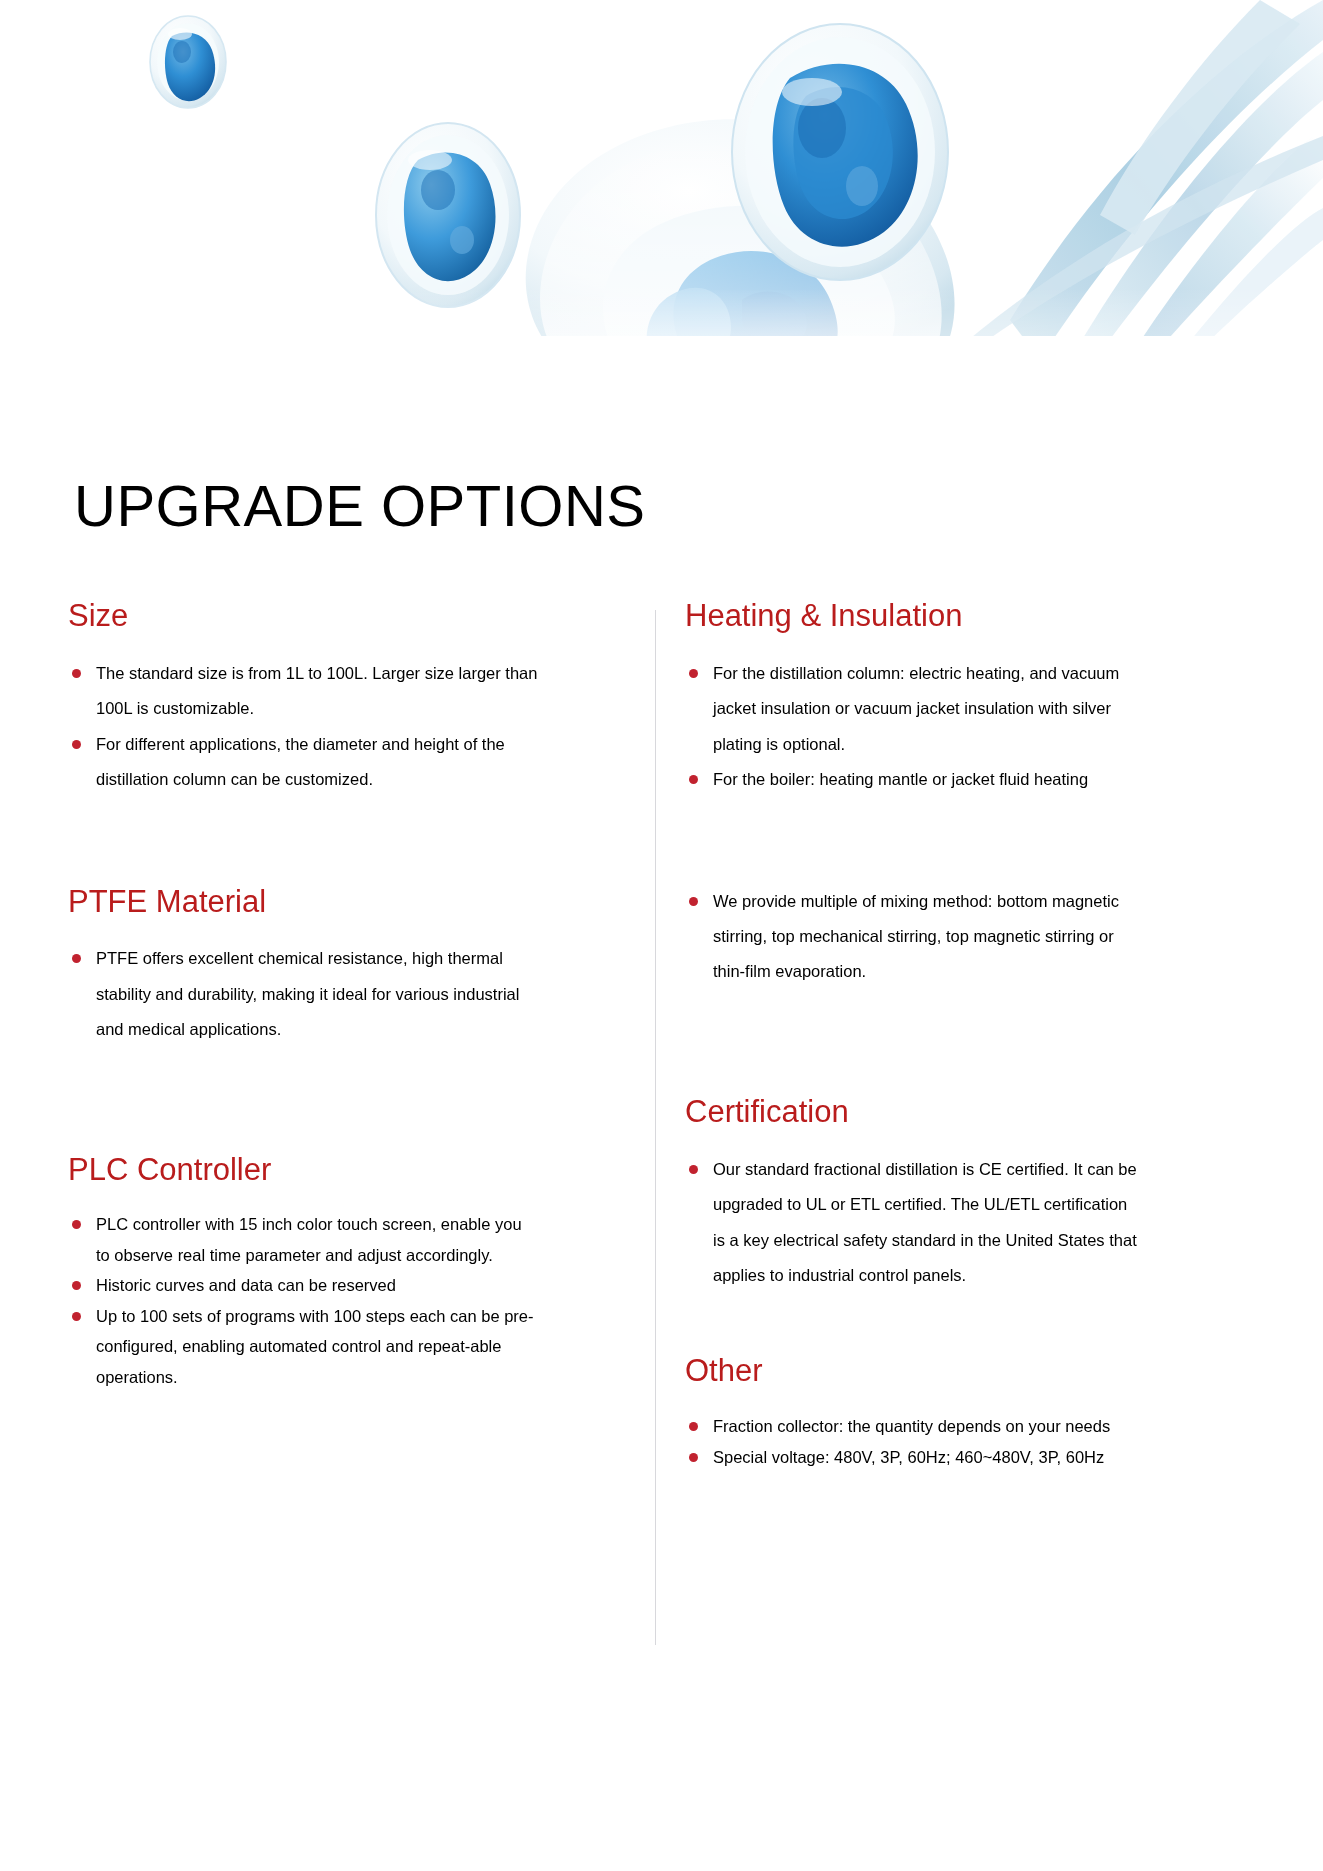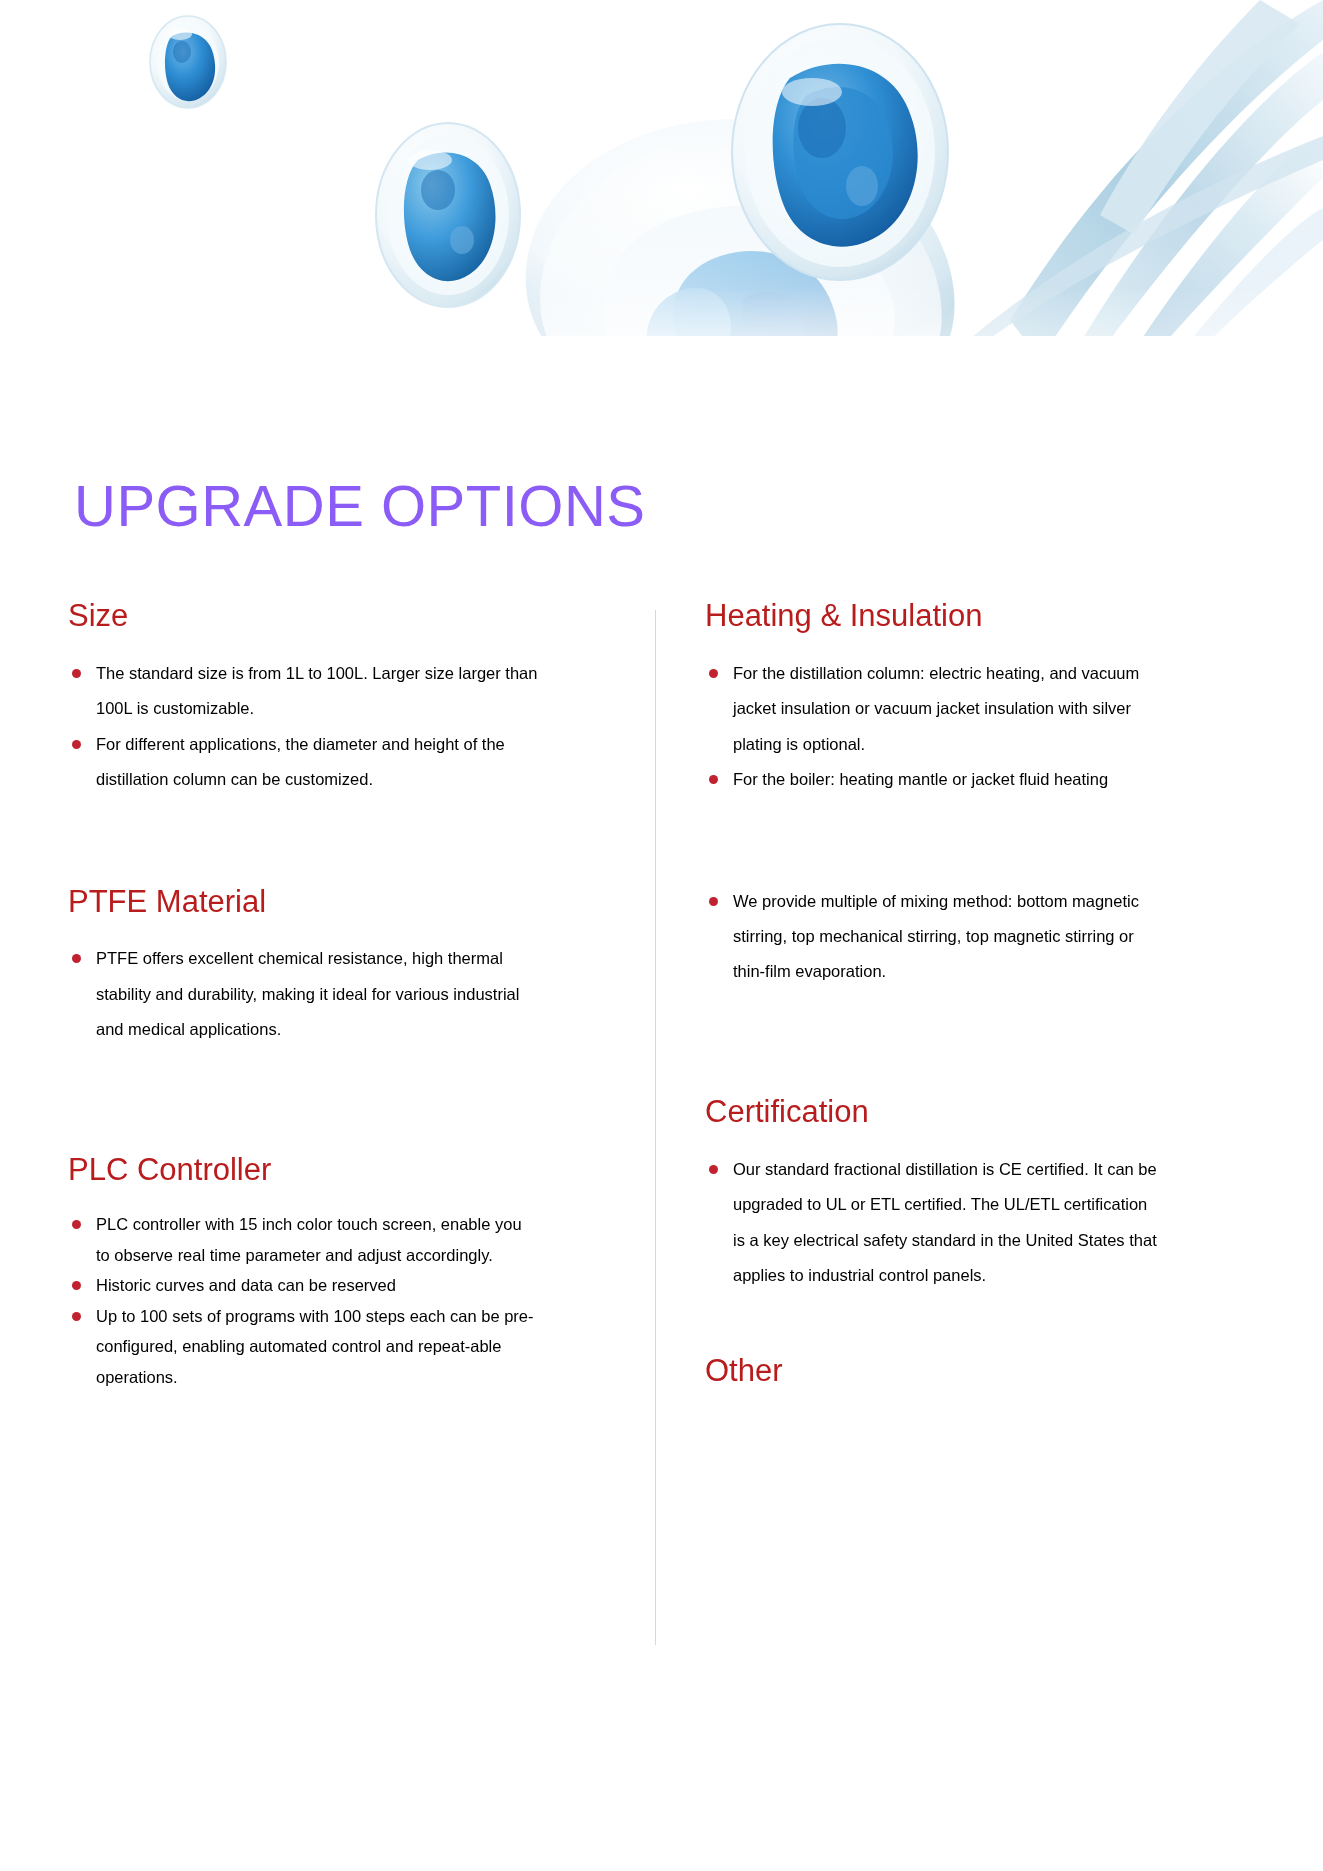--- a/index.html
+++ b/index.html
@@ -42,21 +42,21 @@
 
   
   .page-title {
     position: absolute;
     left: 74px;
     top: 437px;
     font-size: 58px;
     line-height: 1.05;
     font-weight: 400;
     letter-spacing: 0.5px;
-    color: #8b5cf6;
+    color: #000000;
     white-space: nowrap;
   }
 
   
   .columns {
     position: absolute;
     left: 0;
     top: 598px;
     width: 1323px;
   }
@@ -66,21 +66,21 @@
     top: 610px;
     width: 1px;
     height: 1035px;
     background: #d8d8dc;
   }
   .col {
     position: absolute;
     top: 0;
   }
   .col-left  { left: 68px;  width: 470px; }
-  .col-right { left: 685px; width: 455px; margin-left: 20px; }
+  .col-right { left: 685px; width: 455px; }
 
   .section { margin-bottom: 0; }
 
   .section-title {
     color: #b91c1c;
     font-weight: 400;
     font-size: 31px;
     line-height: 1.15;
     margin: 0 0 22px 0;
     white-space: nowrap;
@@ -290,18 +290,22 @@
         <h2 class="section-title">Certification</h2>
         <ul class="bullets">
           <li>Our standard fractional distillation is CE certified. It can be upgraded to UL or ETL certified.   The UL/ETL certification is a key electrical safety standard in the United States that applies to industrial control panels.</li>
         </ul>
       </section>
 
       <div class="gap-md"></div>
 
       <section class="section">
         <h2 class="section-title">Other</h2>
+        <ul class="bullets tight">
+          <li>Fraction collector: the quantity depends on your needs</li>
+          <li>Special voltage: 480V, 3P, 60Hz; 460~480V, 3P, 60Hz</li>
+        </ul>
       </section>
 
     </div>
   </div>
 
 </div>
 
 </body></html>

